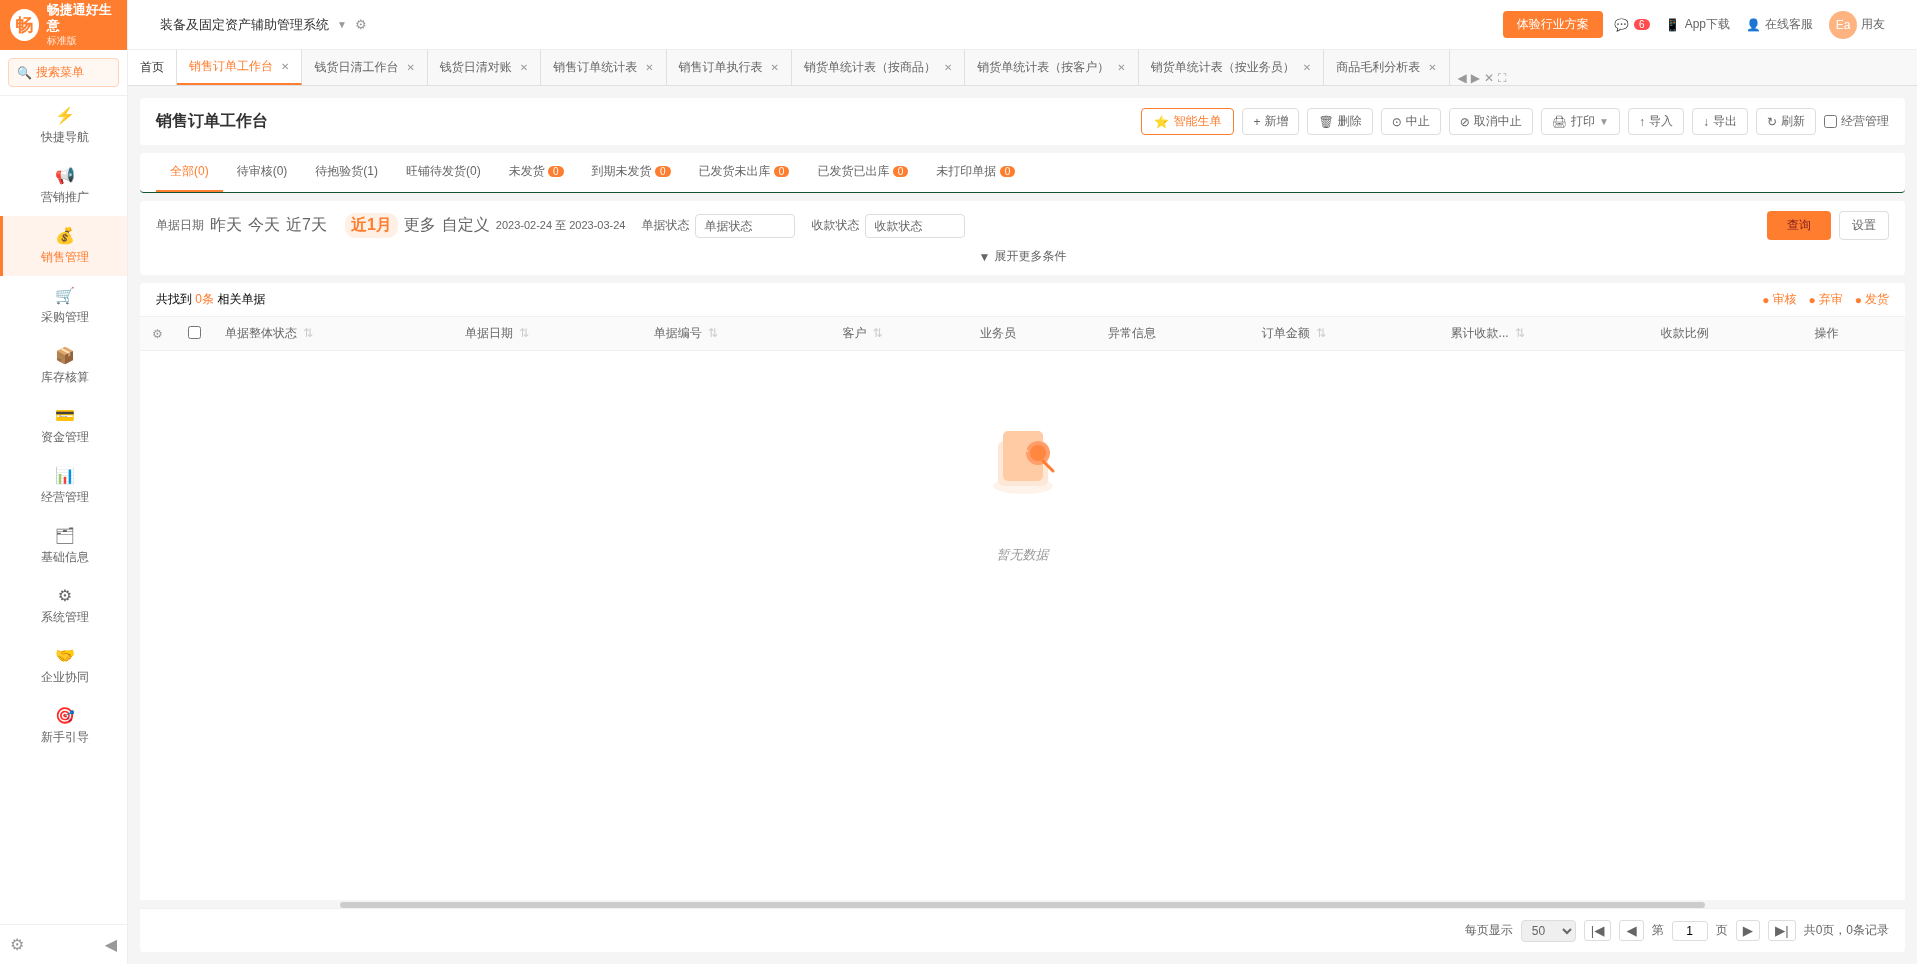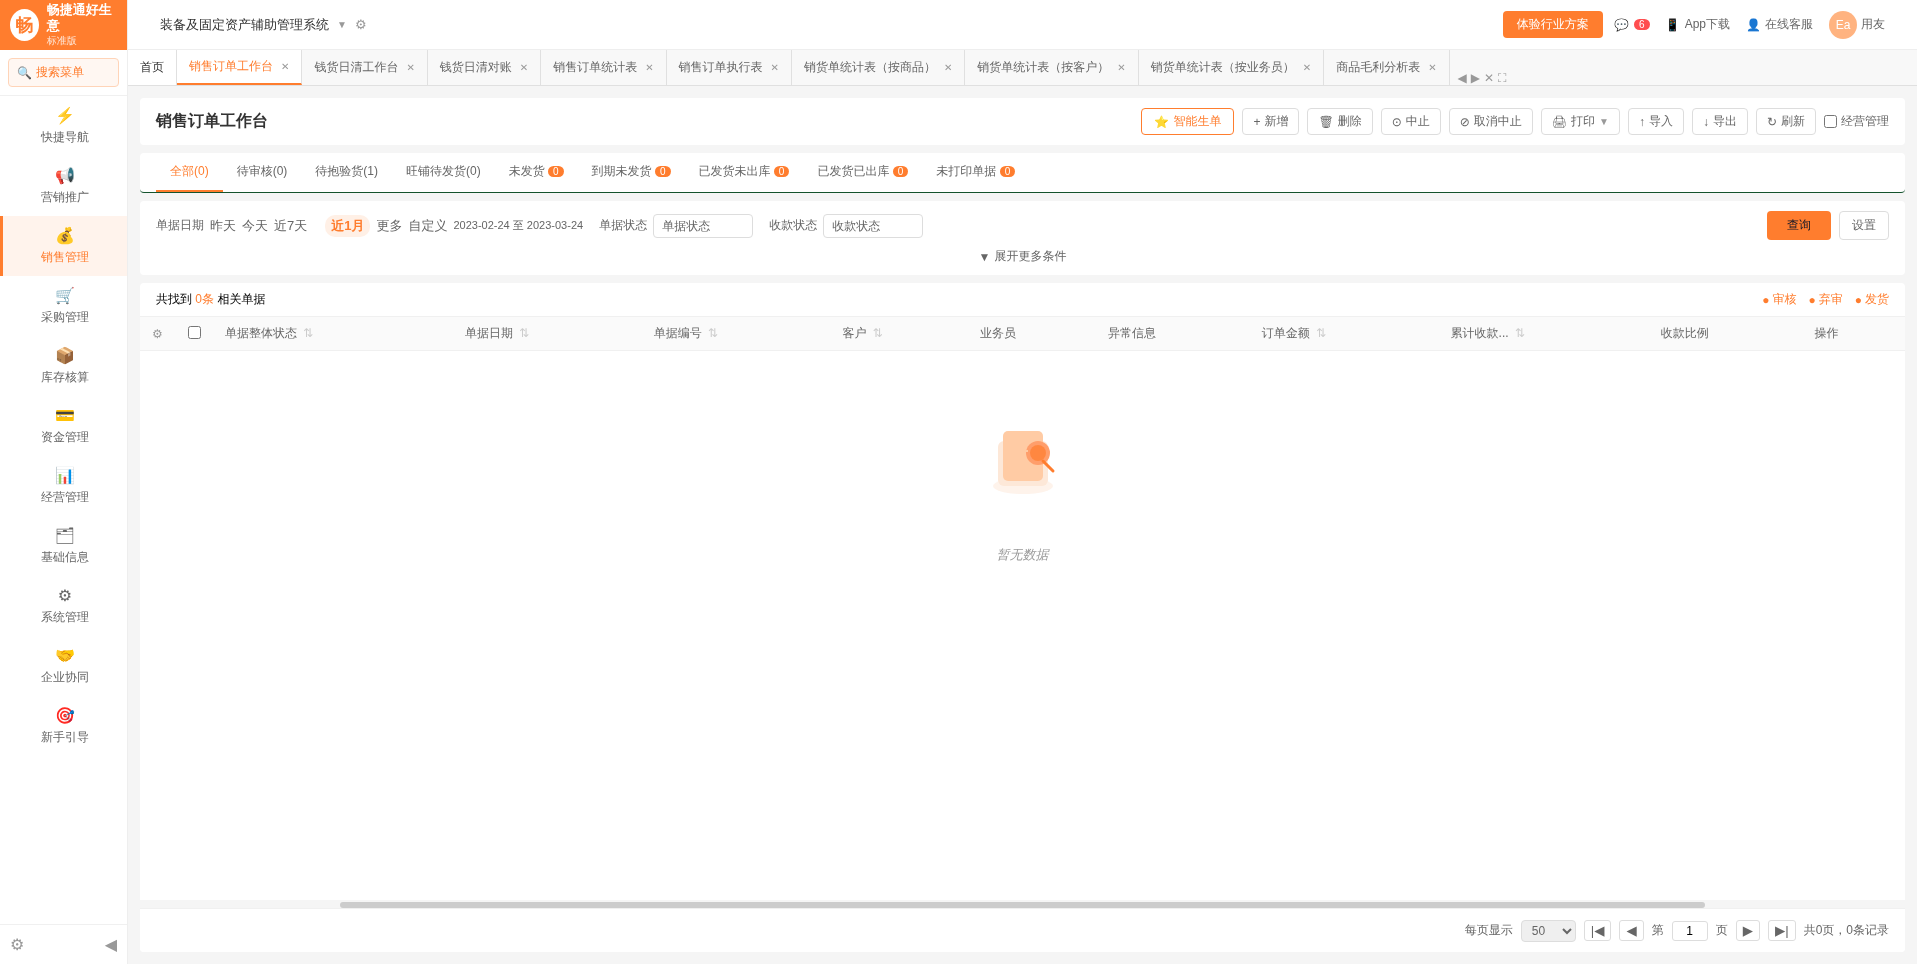--- a/index.html
+++ b/index.html
@@ -56,26 +56,26 @@
     .sub-tab.active { color: #ff7d2e; border-bottom-color: #ff7d2e; }
     .sub-tab-badge { background: #ff4d4f; color: #fff; border-radius: 10px; padding: 0 5px; font-size: 10px; }
     .sub-tab-badge.orange { background: #ff7d2e; }
 
     
     .filter-area { background: #fff; padding: 10px 16px; border-radius: 4px; }
     .filter-row { display: flex; align-items: center; gap: 16px; flex-wrap: wrap; }
     .filter-item { display: flex; align-items: center; gap: 6px; font-size: 12px; color: #666; }
     .filter-label { color: #666; white-space: nowrap; }
     .filter-date-options { display: flex; gap: 6px; align-items: center; }
-    .filter-date-option { color: #666; cursor: pointer; font-size: 13px; }
+    .filter-date-option { color: #666; cursor: pointer; font-size: 16px; }
     .filter-date-option.active { color: #ff7d2e; background: #fff3ec; padding: 2px 6px; border-radius: 3px; }
     .filter-date-range { color: #666; font-size: 11px; }
     .filter-select { border: 1px solid #ddd; border-radius: 4px; padding: 4px 24px 4px 8px; font-size: 12px; color: #666; background: #fff; appearance: none; cursor: pointer; min-width: 100px; }
     .expand-btn { color: #666; cursor: pointer; font-size: 12px; display: flex; align-items: center; gap: 4px; }
-    .btn-query { background: #ff7d2e; color: #0f172a; border: none; padding: 5px 20px; border-radius: 4px; cursor: pointer; font-size: 12px; }
+    .btn-query { background: #ff7d2e; color: #7f1d1d; border: none; padding: 5px 20px; border-radius: 4px; cursor: pointer; font-size: 12px; }
     .btn-setting { background: #fff; border: 1px solid #ddd; color: #666; padding: 5px 12px; border-radius: 4px; cursor: pointer; font-size: 12px; }
 
     
     .table-area { background: #fff; border-radius: 4px; flex: 1; display: flex; flex-direction: column; overflow: hidden; }
     .table-header { padding: 8px 16px; display: flex; align-items: flex-end; justify-content: space-between; border-bottom: 1px solid #f0f0f0; }
     .table-actions { display: flex; gap: 12px; }
     .table-action-btn { font-size: 12px; color: #666; cursor: pointer; display: flex; align-items: center; gap: 3px; }
     .table-action-btn.orange { color: #ff7d2e; }
     .table-wrapper { flex: 1; overflow: auto; }
     table { width: 100%; border-collapse: collapse; font-size: 12px; }

